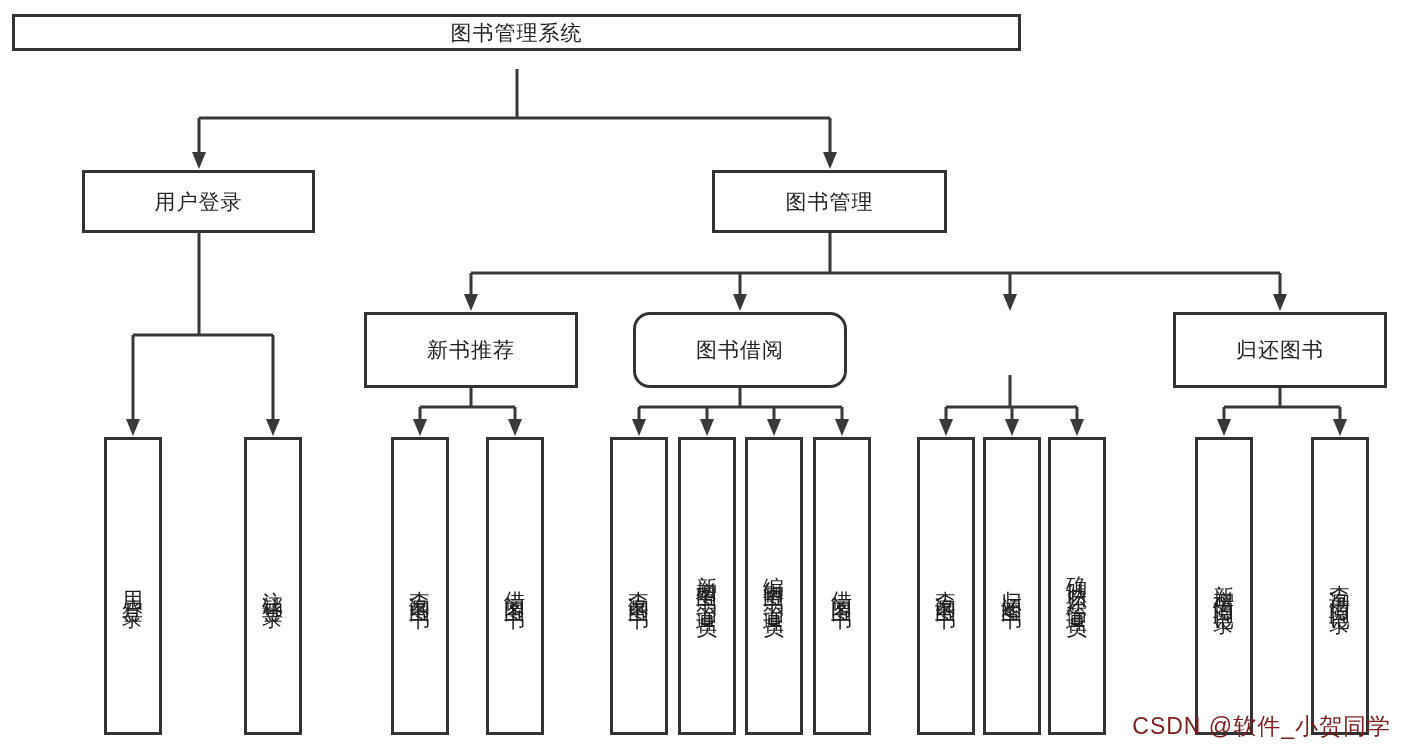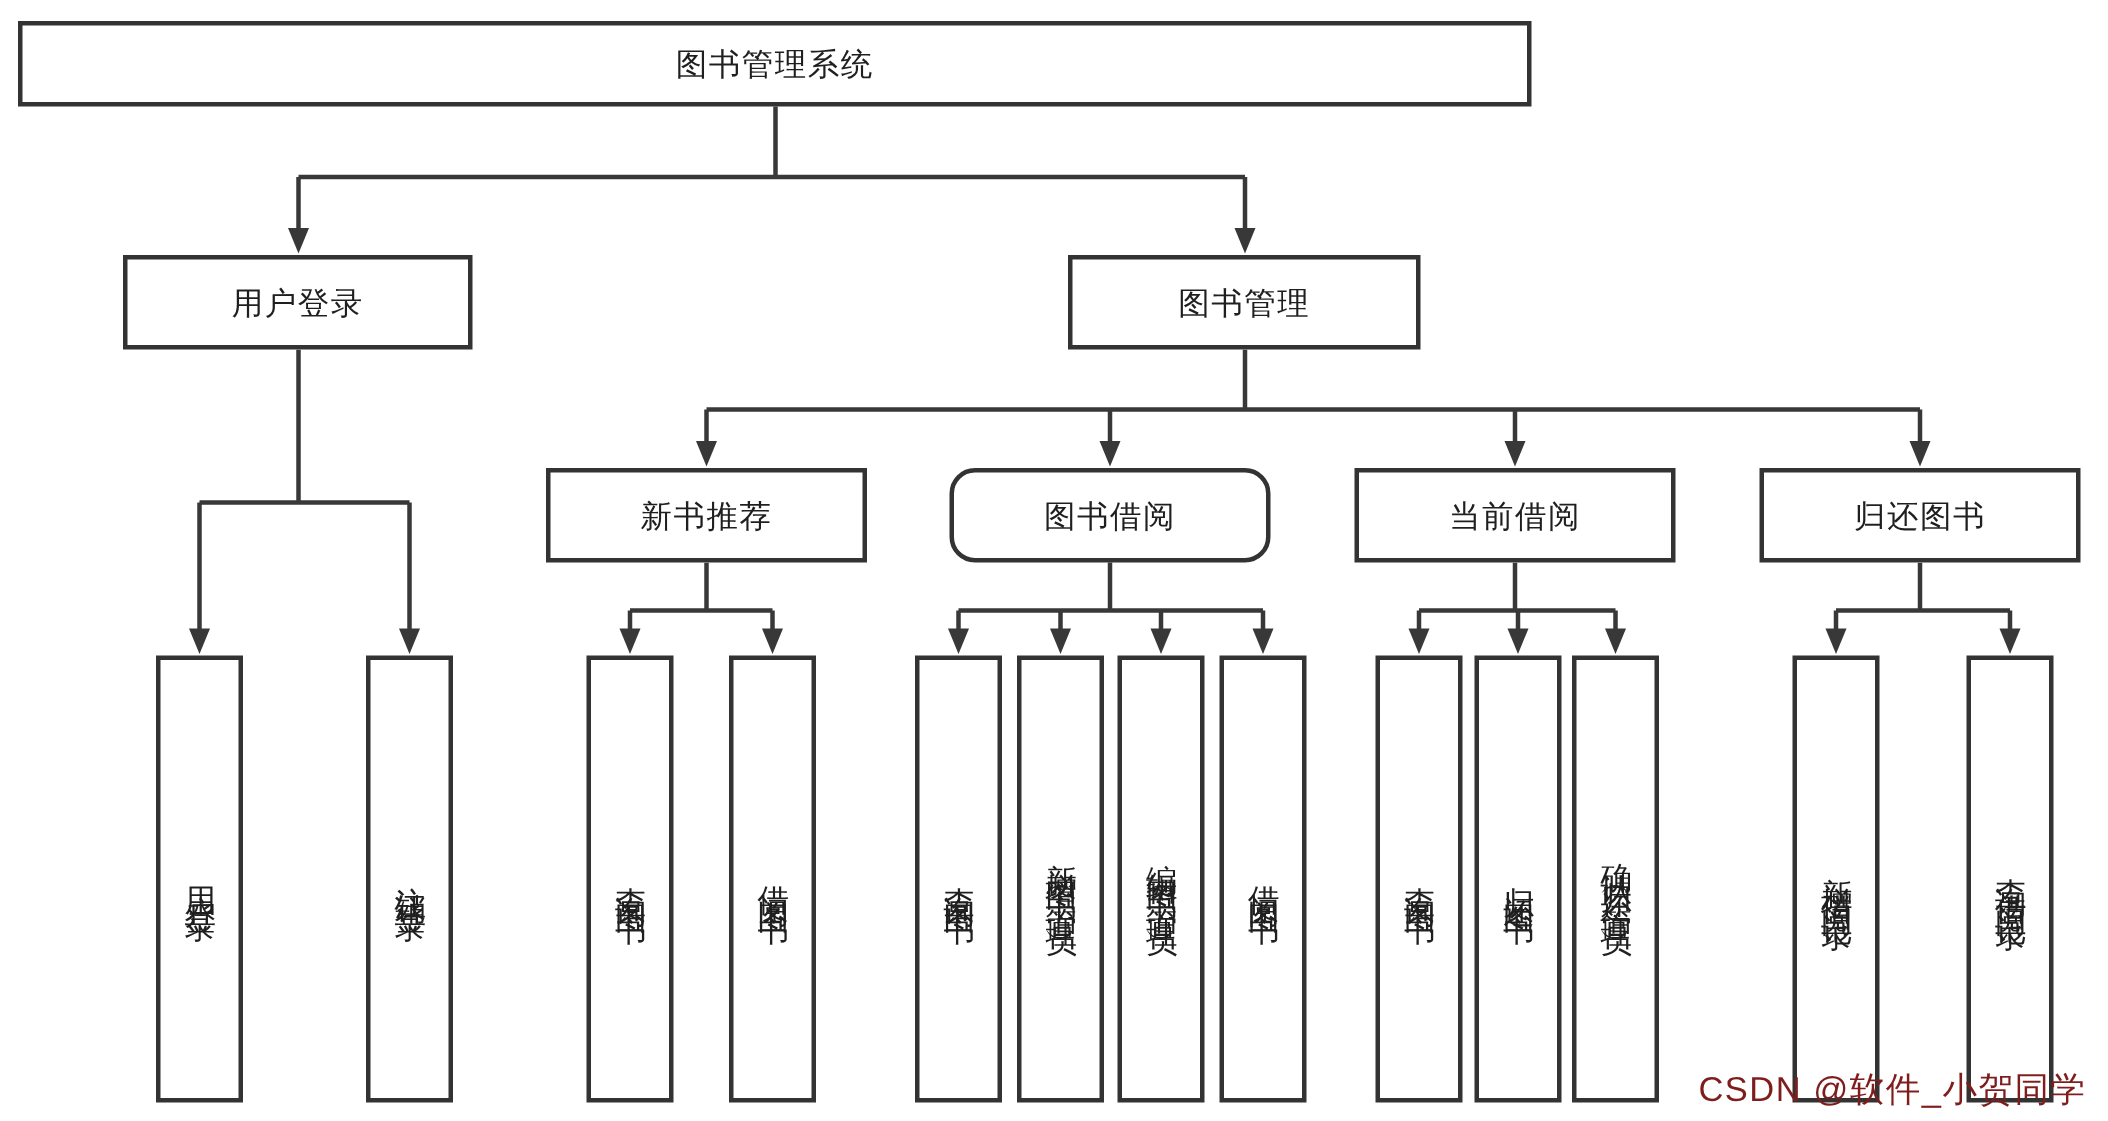--- a/index.html
+++ b/index.html
@@ -44,26 +44,26 @@
     height: 298px;
   }
   .node.v .vtext {
     writing-mode: vertical-rl;
     font-size: 21px;
     letter-spacing: 6px;
     line-height: 1;
     white-space: nowrap;
   }
   
-  .n-root   { left: 12px;  top: 14px;  width: 1009px; height: 57px; }
+  .n-root   { left: 12px;  top: 14px;  width: 1009px; height: 37px; }
   
   .n-login  { left: 82px;  top: 170px; width: 233px; height: 63px; }
   .n-mgmt   { left: 712px; top: 170px; width: 235px; height: 63px; }
   
-  .n-l3     { top: 312px; width: 214px; height: 63px; }
+  .n-l3     { top: 312px; width: 214px; height: 76px; }
   .n-rec    { left: 364px; }
   .n-borrow { left: 633px; border-radius: 17px; }
   .n-cur    { left: 903px; }
   .n-record { left: 1173px; }
   
   .lf-1  { left: 104px; }
   .lf-2  { left: 244px; }
   .lf-3  { left: 391px; }
   .lf-4  { left: 486px; }
   .lf-5  { left: 610px; }
@@ -148,23 +148,20 @@
   <div class="node h n-mgmt">
     <span>图书管理</span>
   </div>
 
   <div class="node h n-l3 n-rec">
     <span>新书推荐</span>
   </div>
   <div class="node h n-l3 n-borrow">
     <span>图书借阅</span>
   </div>
-  <div class="node h n-l3 n-cur">
-    <span>当前借阅</span>
-  </div>
   <div class="node h n-l3 n-record">
     <span>归还图书</span>
   </div>
 
   <div class="node v lf-1">
     <span class="vtext">用户登录</span>
   </div>
   <div class="node v lf-2">
     <span class="vtext">注销登录</span>
   </div>

